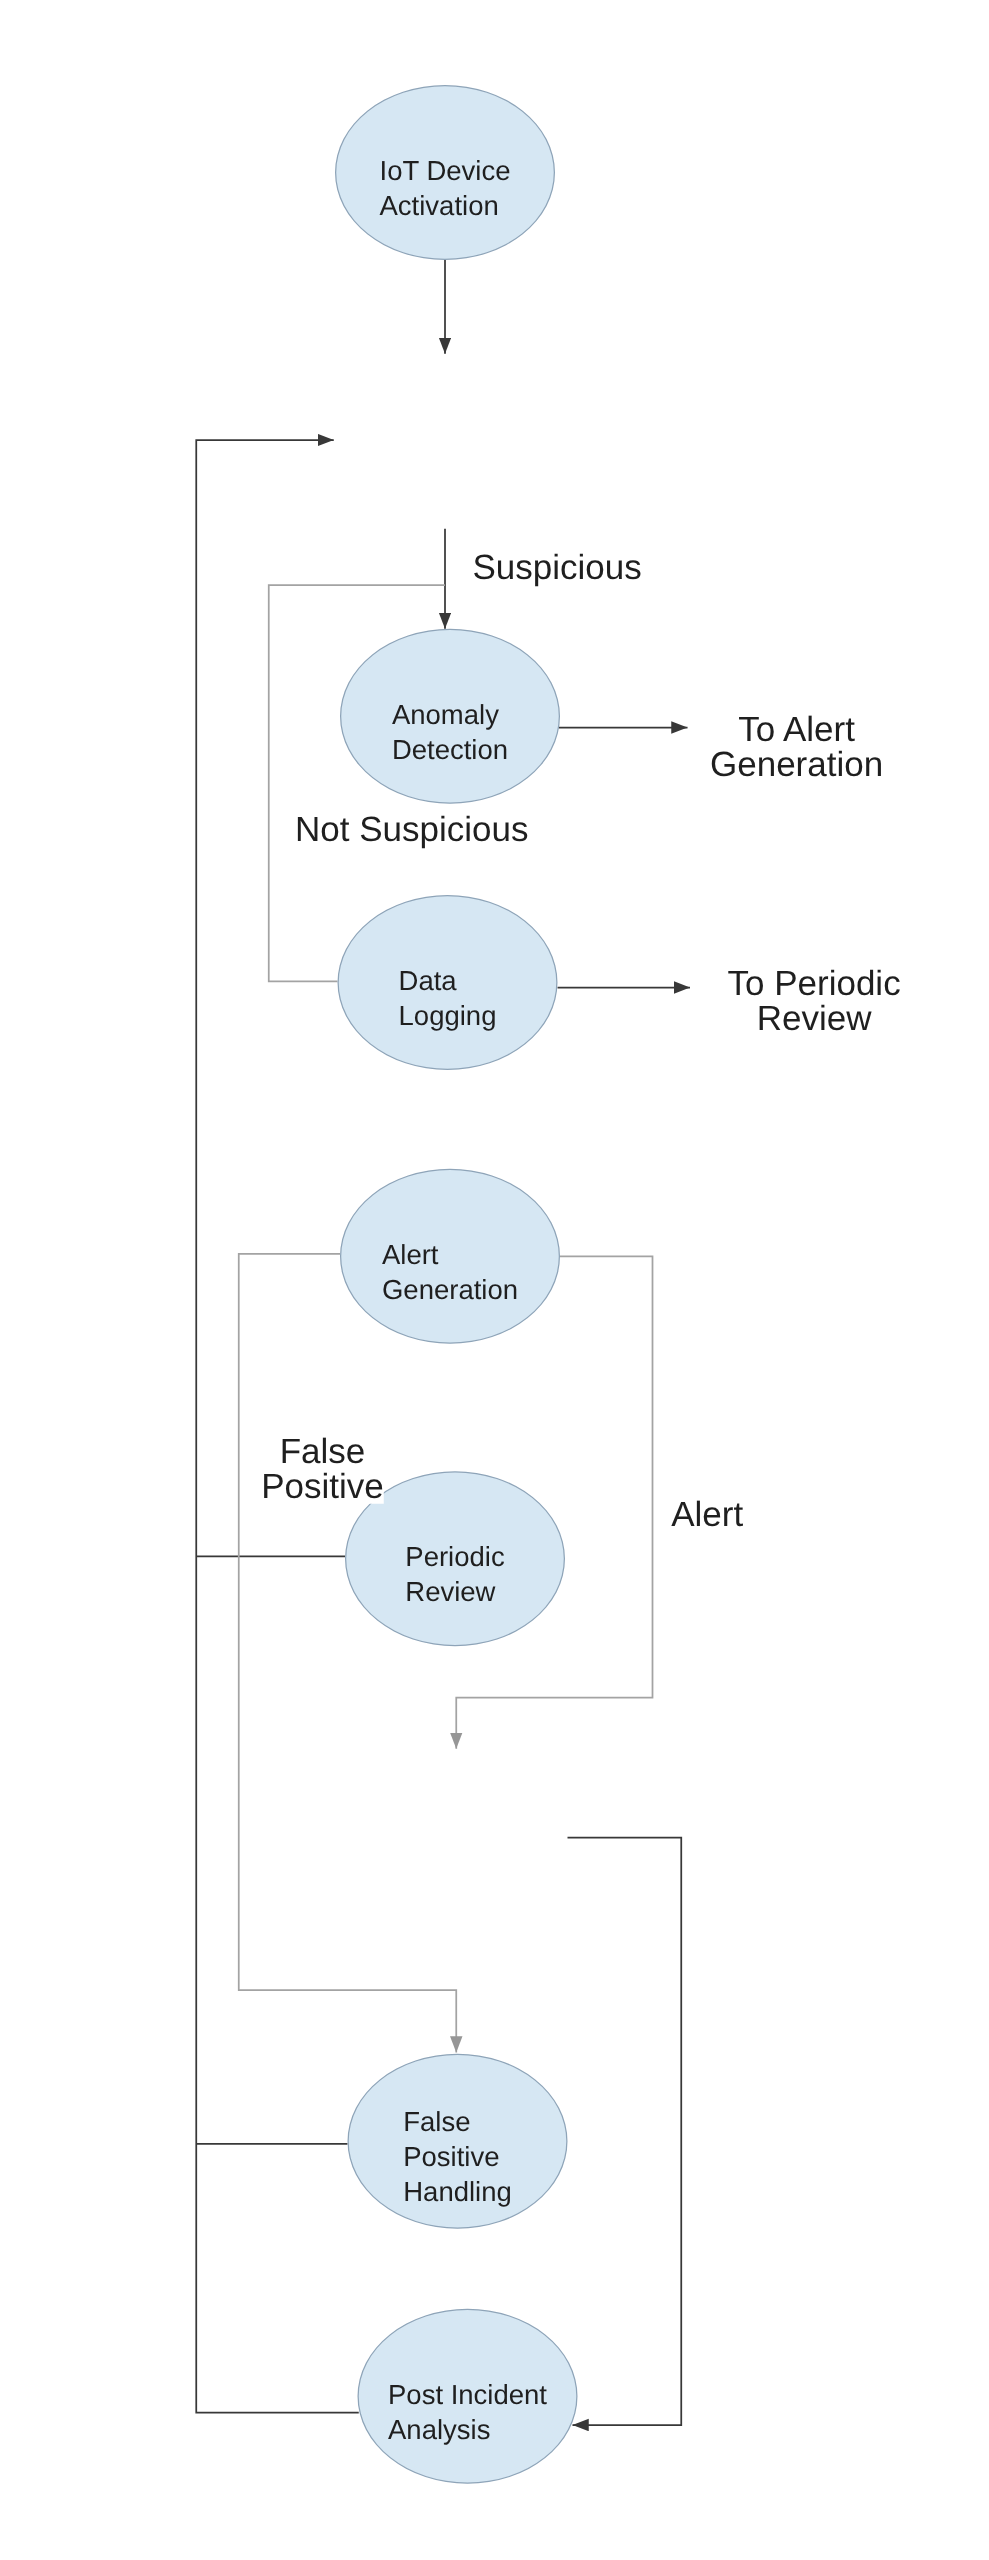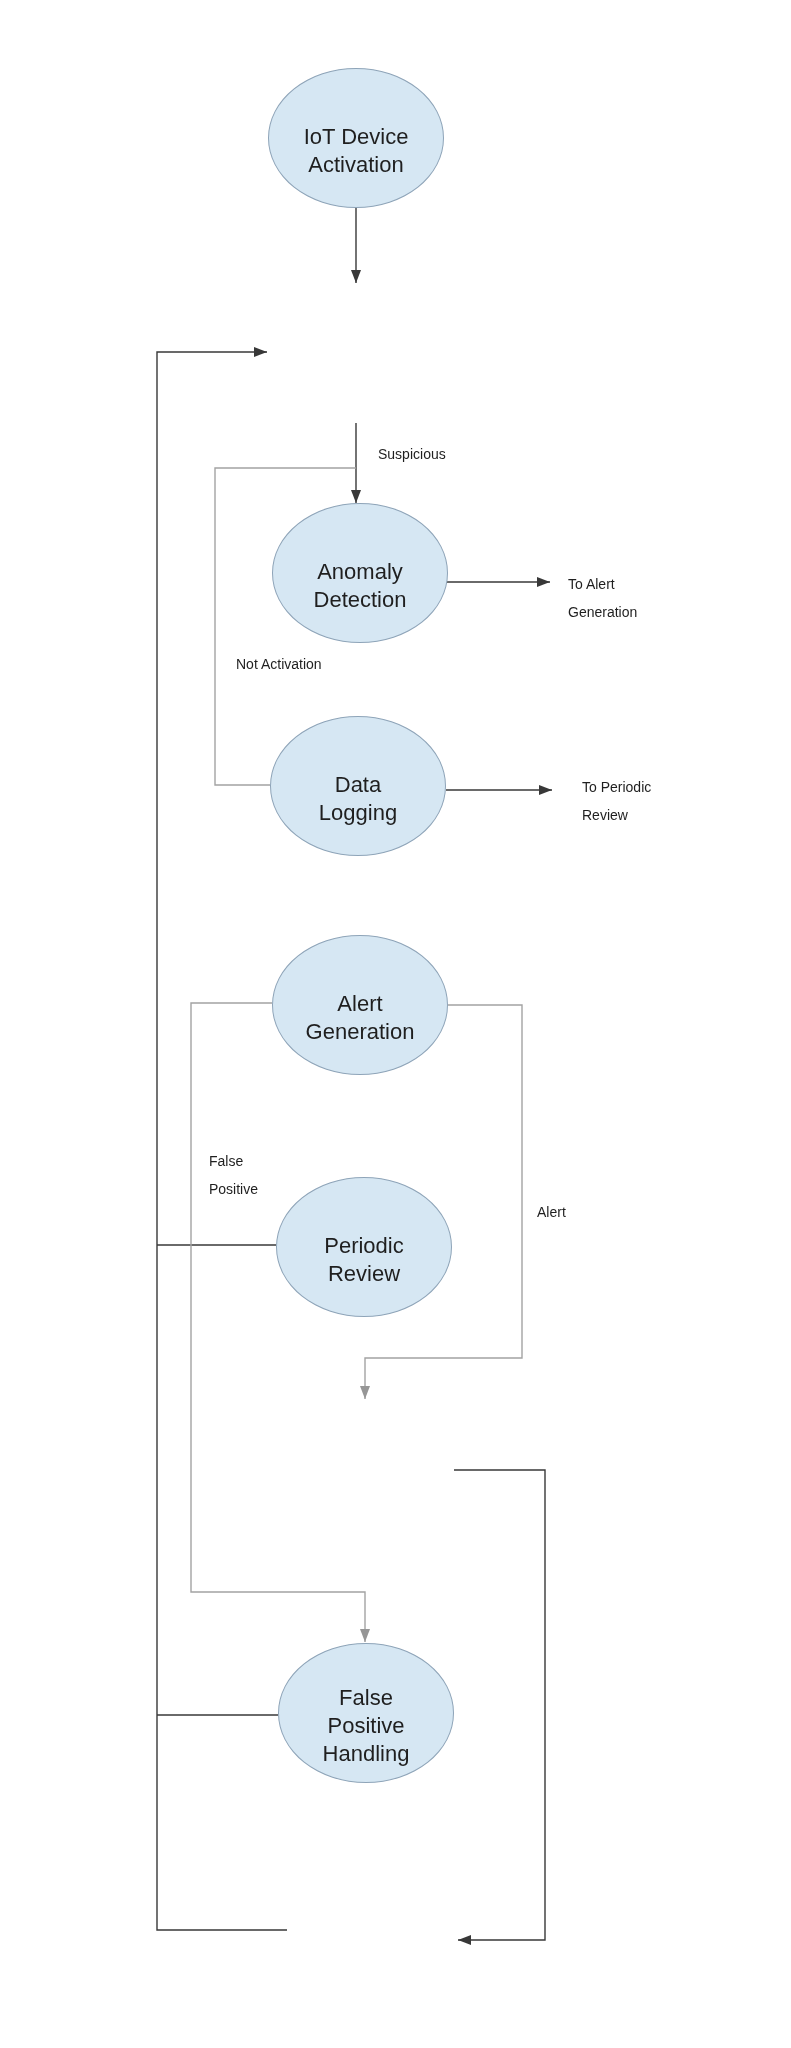--- a/index.html
+++ b/index.html
@@ -28,31 +28,32 @@
     position:absolute;z-index:2;
     width:176px;height:140px;
     box-sizing:border-box;
     background:var(--node-fill);
     border:1px solid var(--node-border);
     border-radius:50%;
     display:flex;align-items:center;justify-content:center;
   }
   .node-label{
     font-size:22px;line-height:28px;
-    text-align:center;
+    text-align:left;
     white-space:pre-line;
     color:var(--text-color);
     margin-top:25px;
   }
   .edge-label{
     position:absolute;z-index:3;
-    font-size:14px;line-height:28px;
+    font-size:28px;line-height:28px;
     white-space:pre-line;
     color:var(--text-color);
     background:var(--bg);
+    text-align:center;
   }
 </style>
 </head>
 <body>
 
 <div class="canvas">
 
   <svg class="edges" width="791" height="2048" viewBox="0 0 791 2048">
     <defs>
       <marker id="arrow-dark" markerUnits="userSpaceOnUse" markerWidth="15" markerHeight="12" refX="13" refY="5" orient="auto">
@@ -95,23 +96,27 @@
   </div>
   <div class="node" style="left:276px;top:1177px">
     <span class="node-label">Periodic
 Review</span>
   </div>
   <div class="node" style="left:278px;top:1643px">
     <span class="node-label">False
 Positive
 Handling</span>
   </div>
+  <div class="node" style="left:286px;top:1847px">
+    <span class="node-label">Post Incident
+Analysis</span>
+  </div>
 
   <div class="edge-label" style="left:378px;top:440px">Suspicious</div>
-  <div class="edge-label" style="left:236px;top:650px">Not Activation</div>
+  <div class="edge-label" style="left:236px;top:650px">Not Suspicious</div>
   <div class="edge-label" style="left:568px;top:570px">To Alert
 Generation</div>
   <div class="edge-label" style="left:582px;top:773px">To Periodic
 Review</div>
   <div class="edge-label" style="left:209px;top:1147px">False
 Positive</div>
   <div class="edge-label" style="left:537px;top:1198px">Alert</div>
 
 </div>
 

